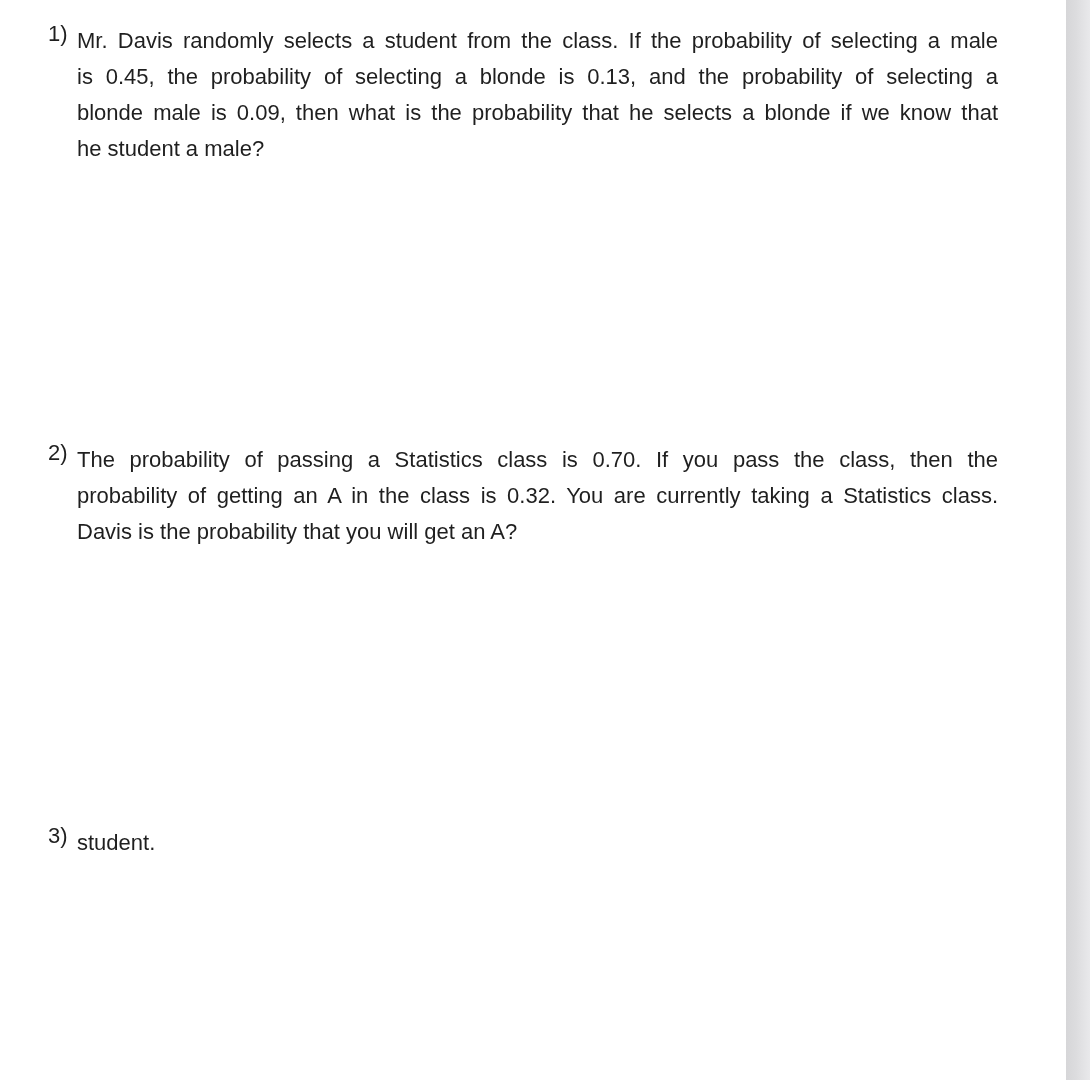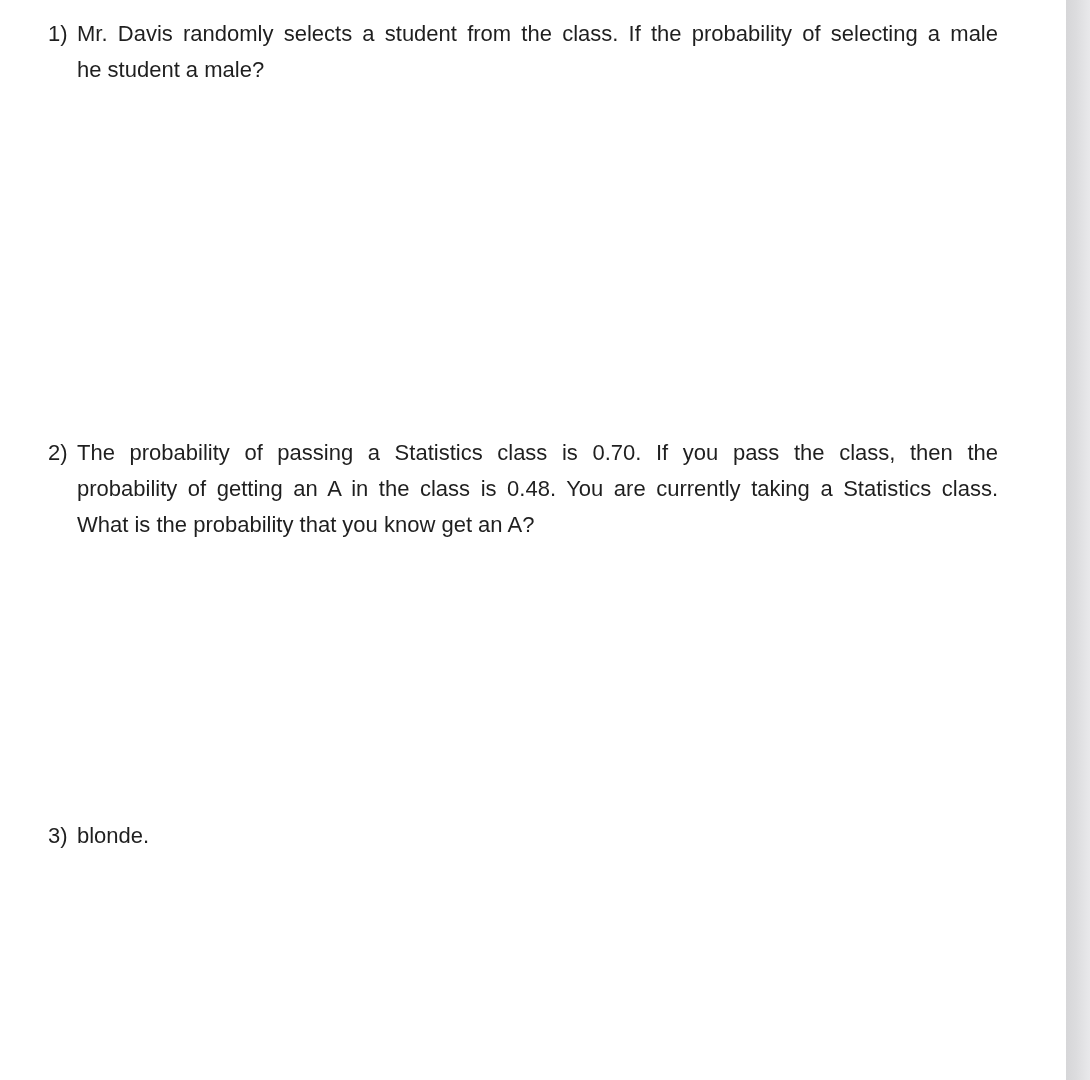--- a/index.html
+++ b/index.html
@@ -31,20 +31,21 @@
     left: 0;
     top: 0;
     font-size: 22px;
     line-height: 36px;
     color: #1f1f1f;
     white-space: nowrap;
   }
   .qlines {
     margin-left: 29px;
     width: 921px;
+    margin-top: 7px;
   }
   .line {
     font-size: 22px;
     line-height: 36px;
     color: #1f1f1f;
     text-align: justify;
     text-align-last: justify;
     height: 36px;
     overflow: hidden;
   }
@@ -62,35 +63,37 @@
 </style>
 </head>
 <body>
 
 <div class="page">
 
   <div class="question" id="question-1">
     <span class="qnum">1)</span>
     <div class="qlines">
       <div class="line">Mr. Davis randomly selects a student from the class.  If the probability of selecting a male</div>
+      <div class="line">is 0.45, the probability of selecting a blonde is 0.13, and the probability of selecting a</div>
+      <div class="line">blonde male is 0.09, then what is the probability that he selects a blonde if we know that</div>
       <div class="line last">he student a male?</div>
     </div>
   </div>
 
   <div class="question" id="question-2">
     <span class="qnum">2)</span>
     <div class="qlines">
       <div class="line">The probability of passing a Statistics class is 0.70.  If you pass the class, then the</div>
-      <div class="line">probability of getting an A in the class is 0.48.  You are currently taking a Statistics class.</div>
-      <div class="line last">What is the probability that you know get an A?</div>
+      <div class="line">probability of getting an A in the class is 0.32.  You are currently taking a Statistics class.</div>
+      <div class="line last">Davis is the probability that you will get an A?</div>
     </div>
   </div>
 
   <div class="question" id="question-3">
     <span class="qnum">3)</span>
     <div class="qlines">
-      <div class="line last">blonde.</div>
+      <div class="line last">student.</div>
     </div>
   </div>
 
   <div class="gutter"></div>
 
 </div>
 
 </body></html>

